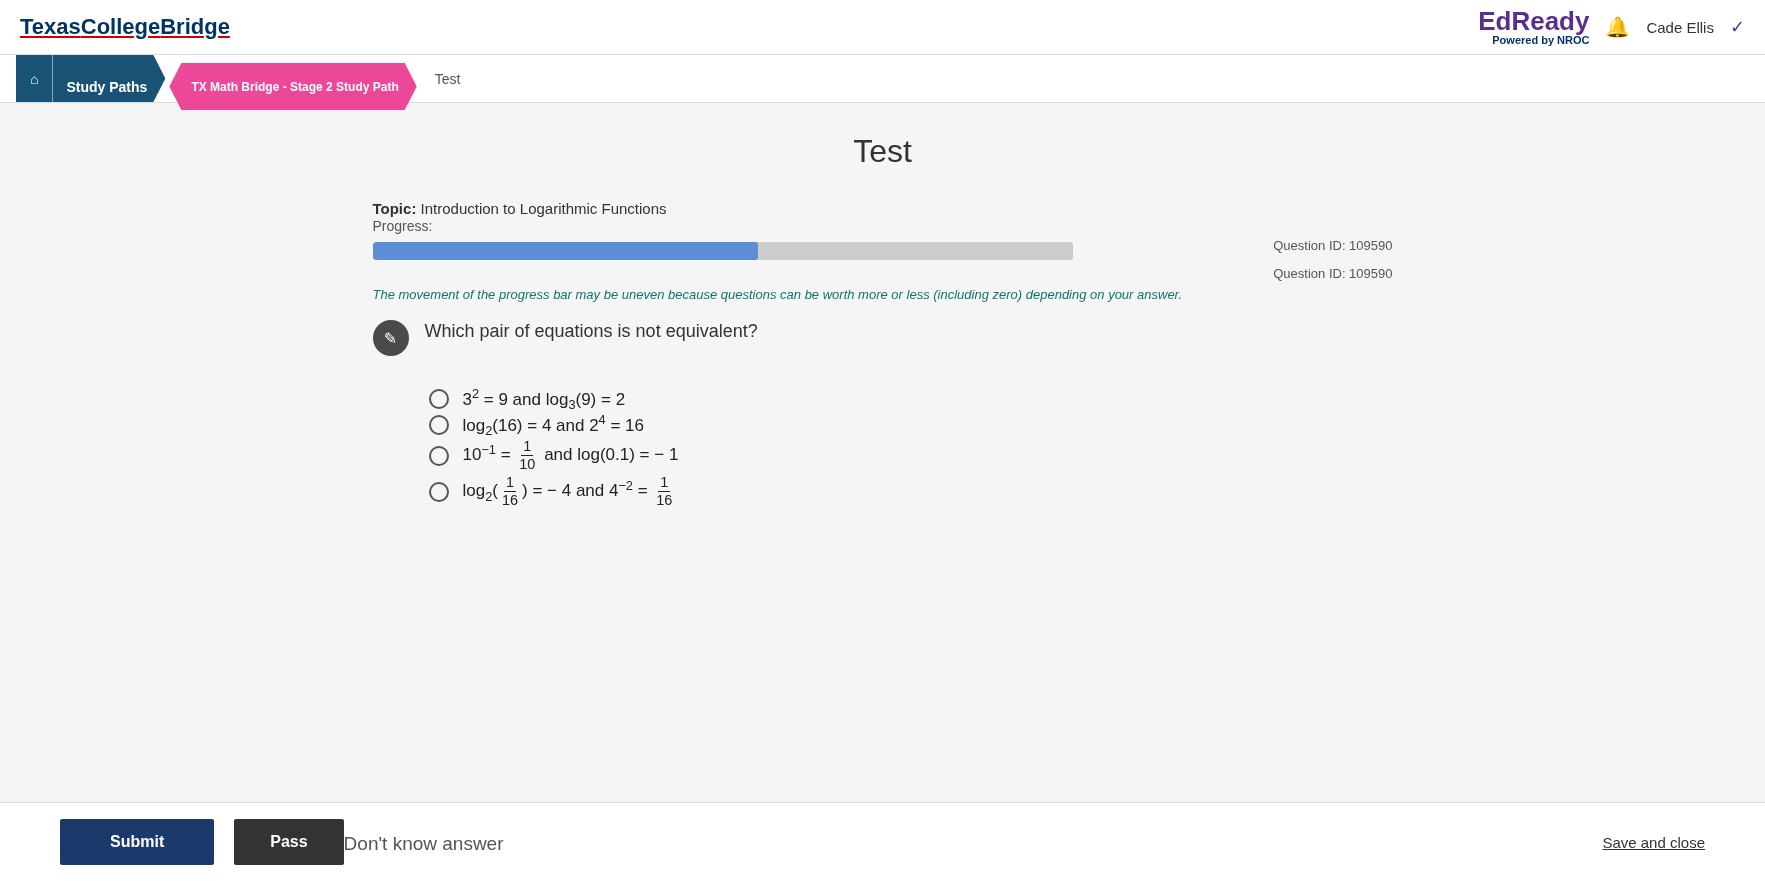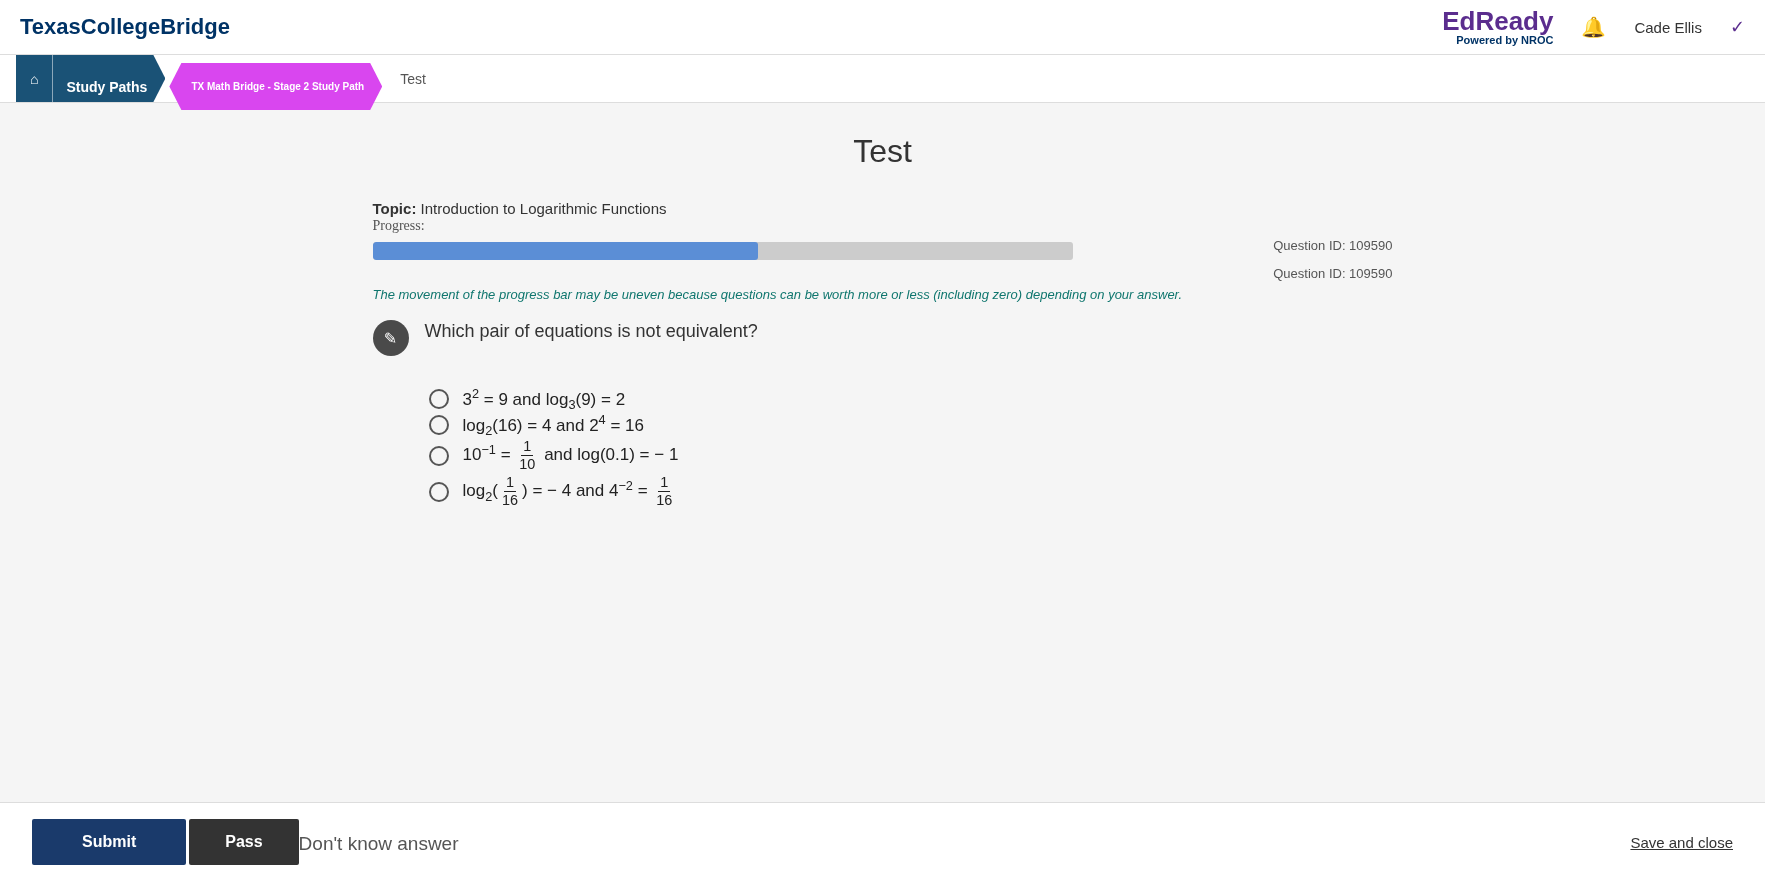--- a/index.html
+++ b/index.html
@@ -17,28 +17,29 @@
       justify-content: space-between;
       background: #fff;
       padding: 8px 20px;
       border-bottom: 1px solid #ddd;
       height: 55px;
     }
     .header-logo {
       font-size: 22px;
       font-weight: bold;
       color: #c00;
+      text-decoration: underline;
     }
     .header-logo span {
       color: #003366;
     }
     .header-right {
       display: flex;
       align-items: center;
-      gap: 28px;
+      gap: 16px;
     }
     .edready-logo {
       display: flex;
       flex-direction: column;
       align-items: flex-end;
     }
     .edready-title {
       font-size: 26px;
       font-weight: bold;
       color: #5b2d8e;
@@ -91,24 +92,24 @@
       font-size: 14px;
       font-weight: bold;
       display: flex;
       align-items: center;
       height: 100%;
       position: relative;
       clip-path: polygon(0 0, calc(100% - 12px) 0, 100% 50%, calc(100% - 12px) 100%, 0 100%);
       margin-right: 4px;
     }
     .breadcrumb-stage {
-      background: #d946ef;
+      background: #ec4899;
       color: #fff;
       padding: 8px 18px 8px 22px;
-      font-size: 10px;
+      font-size: 12px;
       font-weight: bold;
       display: flex;
       align-items: center;
       height: 100%;
       clip-path: polygon(12px 0, calc(100% - 12px) 0, 100% 50%, calc(100% - 12px) 100%, 12px 100%, 0 50%);
       margin-right: 4px;
       margin-top: 16px;
     }
     .breadcrumb-test {
       color: #555;
@@ -139,21 +140,20 @@
     }
     .topic-label strong {
       font-weight: bold;
       text-align: right;
     }
 
     .progress-label {
       font-size: 14px;
       color: #555;
       margin-bottom: 8px;
-      font-family: Liberation Serif, serif;
     }
 
     .progress-bar-container {
       width: 100%;
       max-width: 700px;
       height: 18px;
       background: #ccc;
       border-radius: 3px;
       margin-bottom: 10px;
       position: relative;
@@ -261,24 +261,24 @@
     }
 
     
     .bottom-bar {
       position: fixed;
       bottom: 0;
       left: 0;
       right: 0;
       background: #fff;
       border-top: 1px solid #ddd;
-      padding: 16px 32px;
-      display: flex;
-      align-items: center;
-      gap: 3px;
+      padding: 16px 60px;
+      display: flex;
+      align-items: center;
+      gap: 20px;
     }
 
     .submit-btn {
       background: #1a3a6b;
       color: #fff;
       border: none;
       padding: 14px 50px;
       font-size: 16px;
       font-weight: bold;
       cursor: pointer;

